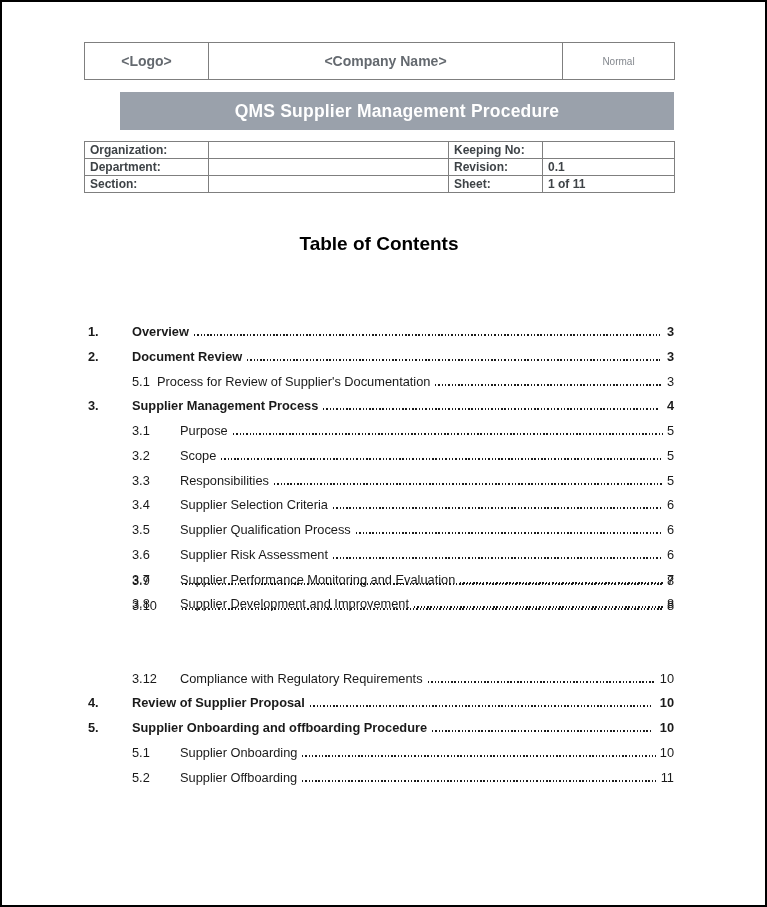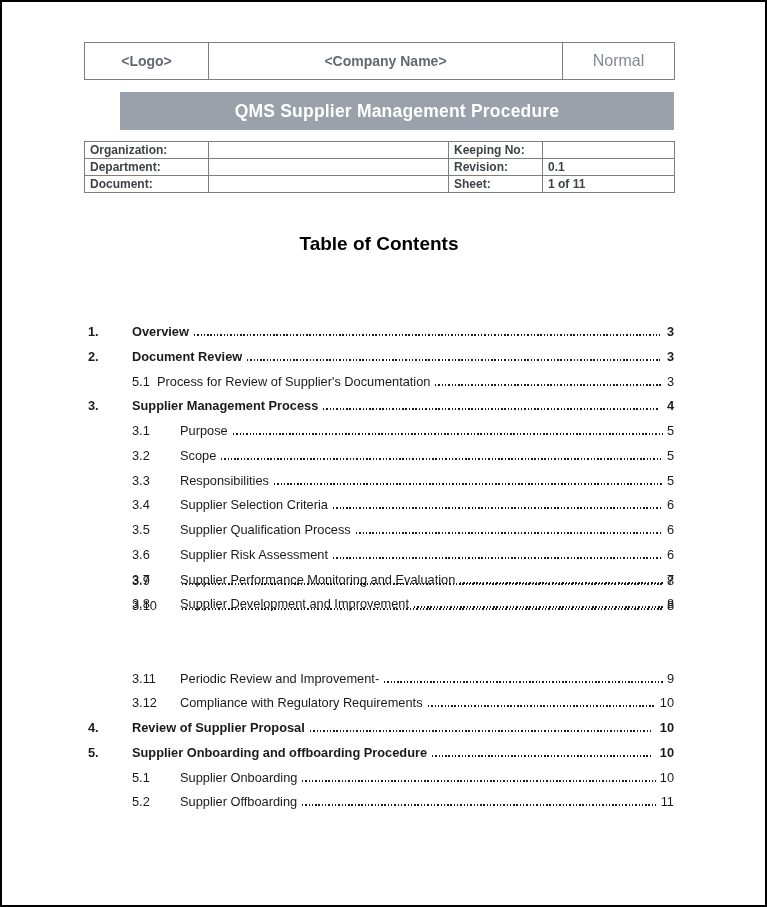--- a/index.html
+++ b/index.html
@@ -10,21 +10,21 @@
   }
   .doc { position:absolute; left:82px; top:40px; width:590px; }
 
   
   .header-table { width:590px; border-collapse:collapse; table-layout:fixed; }
   .header-table td {
     border:1px solid var(--border, #7f7f7f); height:34px;
     text-align:center; vertical-align:middle; overflow:hidden;
   }
   .logo-cell, .company-cell { font-weight:bold; font-size:14px; color:var(--header-text, #64696f); }
-  .status-cell { font-size:16px; color:var(--muted-text, #84888e); }
+  .status-cell { font-size:10px; color:var(--muted-text, #84888e); }
 
   
   .banner {
     margin-top:12px; height:38px; background:var(--banner-bg, #9aa1ab);
     display:flex; align-items:center; justify-content:center;margin-left:36px;
   }
   .banner span { color:var(--banner-text, #ffffff); font-weight:bold; font-size:17.5px; letter-spacing:0.2px; }
 
   
   .info-table {
@@ -98,21 +98,21 @@
         <td>Keeping No:</td>
         <td></td>
       </tr>
       <tr>
         <td>Department:</td>
         <td></td>
         <td>Revision:</td>
         <td>0.1</td>
       </tr>
       <tr>
-        <td>Document:</td>
+        <td>Section:</td>
         <td></td>
         <td>Sheet:</td>
         <td>1 of 11</td>
       </tr>
     </tbody>
       </table>
 
     <div class="toc-heading">Table of Contents</div>
 
     <div>
@@ -192,26 +192,20 @@
     <span class="num">3.9</span>
     <span class="dots"></span>
     <span class="pg">8</span>
   </div>
         <div class="toc-row sub">
     <span class="num">3.10</span>
     <span class="dots"></span>
     <span class="pg">8</span>
   </div>
         <div class="toc-row sub">
-    <span class="num">3.11</span>
-    <span class="label">Periodic Review and Improvement-</span>
-    <span class="dots"></span>
-    <span class="pg">9</span>
-  </div>
-        <div class="toc-row sub">
     <span class="num">3.12</span>
     <span class="label">Compliance with Regulatory Requirements</span>
     <span class="dots"></span>
     <span class="pg">10</span>
   </div>
         <div class="toc-row top">
     <span class="num">4.</span>
     <span class="label">Review of Supplier Proposal</span>
     <span class="dots"></span>
     <span class="pg">10</span>

